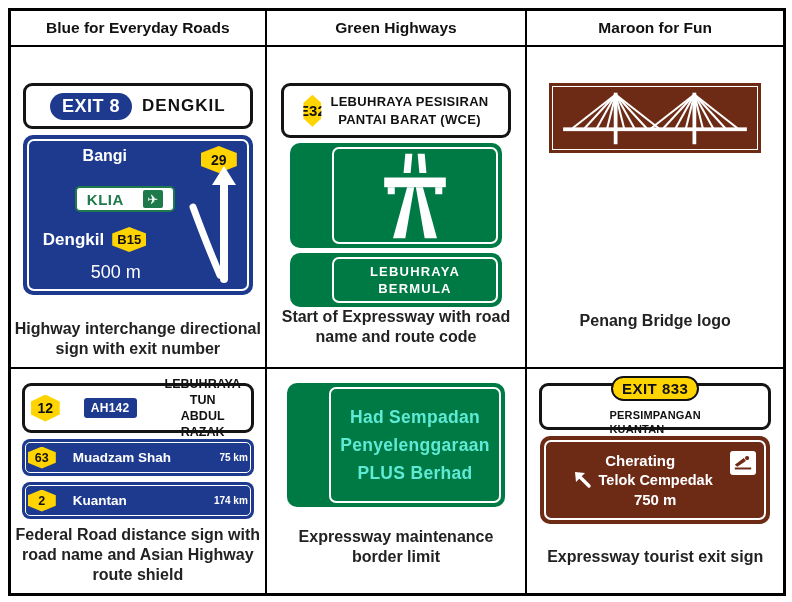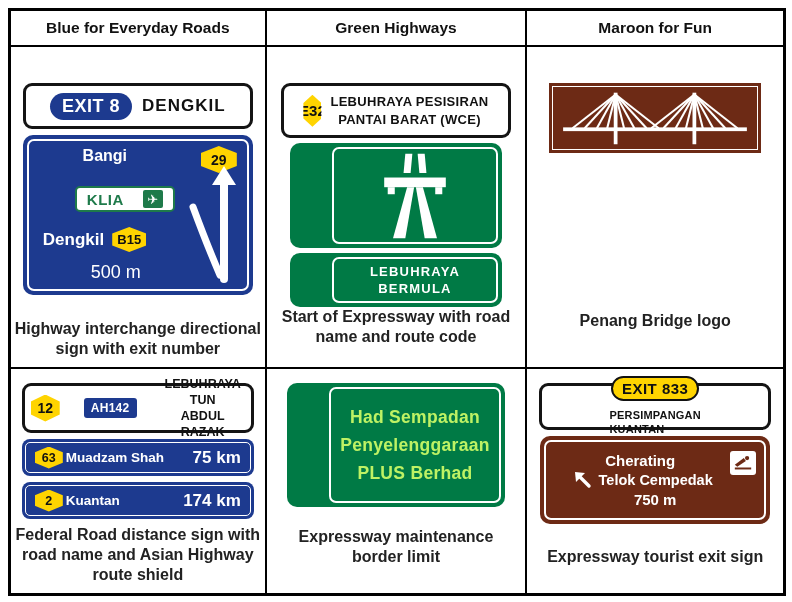--- a/index.html
+++ b/index.html
@@ -74,33 +74,33 @@
   
   .greensign-big { width:212px; height:106px; margin-top:5px; }
   .greensign-big .ring-in { display:flex; align-items:center; justify-content:center; }
   .greensign-small { width:212px; height:54px; margin-top:5px; }
   .greensign-small .ring-in { display:flex; flex-direction:column; align-items:center;
                               justify-content:center; gap:2px; }
   .gs-line { color:#fff; font-weight:700; font-size:13px; letter-spacing:1.2px; }
   .greensign-maint { width:218px; height:124px; }
   .greensign-maint .ring-in { display:flex; flex-direction:column; align-items:center;
                               justify-content:center; }
-  .maint-line { color:#bef264; font-weight:700; font-size:17.5px; line-height:1.6; letter-spacing:.3px; }
+  .maint-line { color:#5eead4; font-weight:700; font-size:17.5px; line-height:1.6; letter-spacing:.3px; }
 
   
   .bridgelogo { width:212px; height:70px; background:#6d2a15; padding:3px; }
   .bridgelogo-in { border:1.5px solid #fff; width:100%; height:100%;
                    display:flex; align-items:center; justify-content:center; }
 
   
   .bluebar { width:232px; height:37px; margin-top:6px; border-radius:8px; padding:3px; }
   .bluebar .ring-in { border-width:1.5px; border-radius:5px; display:flex; align-items:center;
-                      gap:3px; padding:0 9px;justify-content:flex-end; }
+                      gap:17px; padding:0 2px;justify-content:flex-end; }
   .bb-name { color:#fff; font-weight:700; font-size:13.5px; }
-  .bb-dist { color:#fff; font-weight:700; font-size:17px; margin-left:auto; }
+  .bb-dist { color:#fff; font-weight:700; font-size:10px; margin-left:auto; }
 
   
   .maroonsign { width:230px; height:88px; margin-top:6px; }
   .maroonsign .ring-in { position:relative; display:flex; flex-direction:column;
                          align-items:center; justify-content:center; padding:4px 0; }
   .ms-l1 { color:#fff; font-weight:700; font-size:15px; margin-right:30px; }
   .ms-l2 { display:flex; align-items:center; gap:7px; color:#fff; font-weight:700;
            font-size:14.5px; margin:2px 24px 2px 0; }
   .ms-l3 { color:#fff; font-weight:700; font-size:15px; }
   .ms-icon { position:absolute; top:9px; right:8px; width:26px; height:24px; background:#fff;

